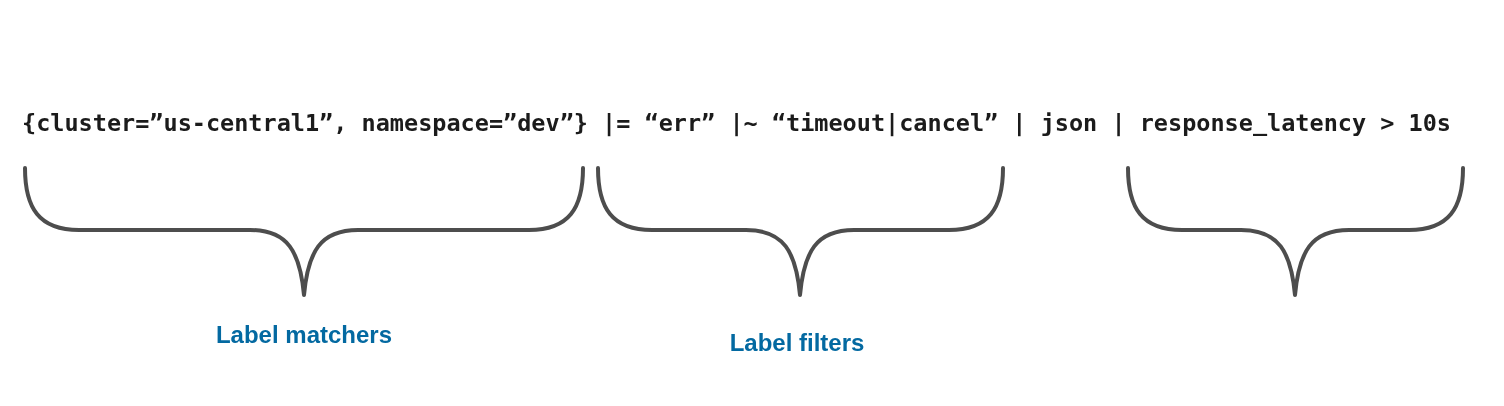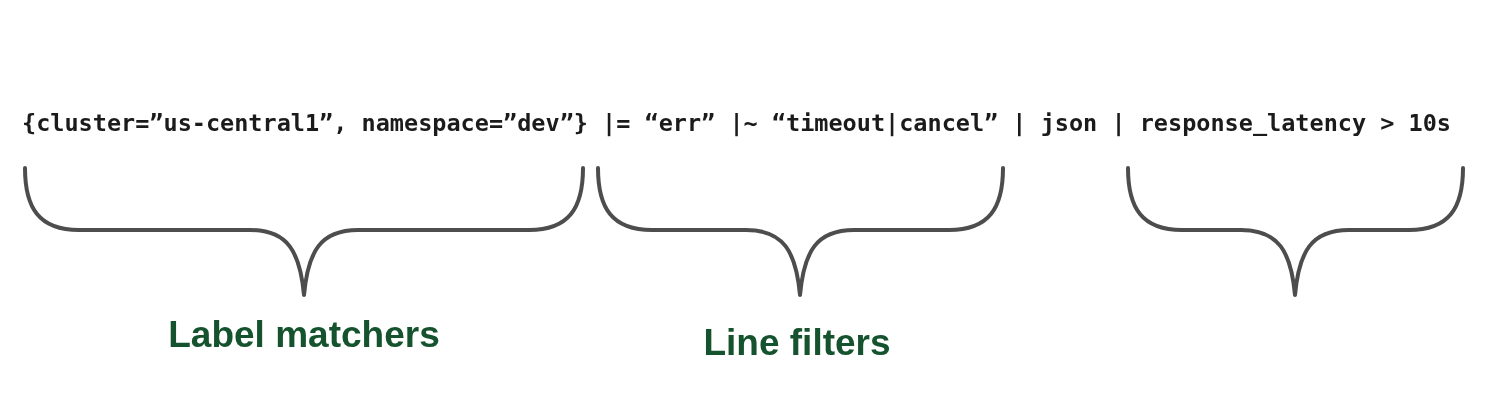--- a/index.html
+++ b/index.html
@@ -40,23 +40,23 @@
     stroke-linejoin: round;
   }
   .brace-1 { left: 23px;   width: 562px; }
   .brace-2 { left: 596px;  width: 409px; }
   .brace-3 { left: 1126px; width: 339px; }
   .anno-label {
     position: absolute;
     width: 400px;
     text-align: center;
     font-weight: 700;
-    font-size: 37px;
+    font-size: 24px;
     line-height: 34px;
-    color: #14532d;
+    color: #0369a1;
   }
   .label-1 { left: 104px;  top: 318px; }
   .label-2 { left: 597px;  top: 326px; }
   .label-3 { left: 1092px; top: 326px; }
 </style>
 </head>
 <body>
 
 <div class="canvas">
 
@@ -69,16 +69,16 @@
   <svg class="brace brace-2" viewBox="0 0 409 132" preserveAspectRatio="none" aria-hidden="true">
     <path stroke="#4d4d4d" d="M 2 2 C 2 42 16 64 56 64 H 150 C 188 64 200 86 204 129 C 208 86 220 64 258 64 H 353 C 393 64 407 42 407 2"></path>
   </svg>
 
   <svg class="brace brace-3" viewBox="0 0 339 132" preserveAspectRatio="none" aria-hidden="true">
     <path stroke="#4d4d4d" d="M 2 2 C 2 42 16 64 56 64 H 115 C 153 64 165 86 169 129 C 173 86 185 64 223 64 H 283 C 323 64 337 42 337 2"></path>
   </svg>
 
   <div class="anno-label label-1">Label matchers</div>
 
-  <div class="anno-label label-2">Line filters</div>
+  <div class="anno-label label-2">Label filters</div>
 
 
 </div>
 
 </body></html>

